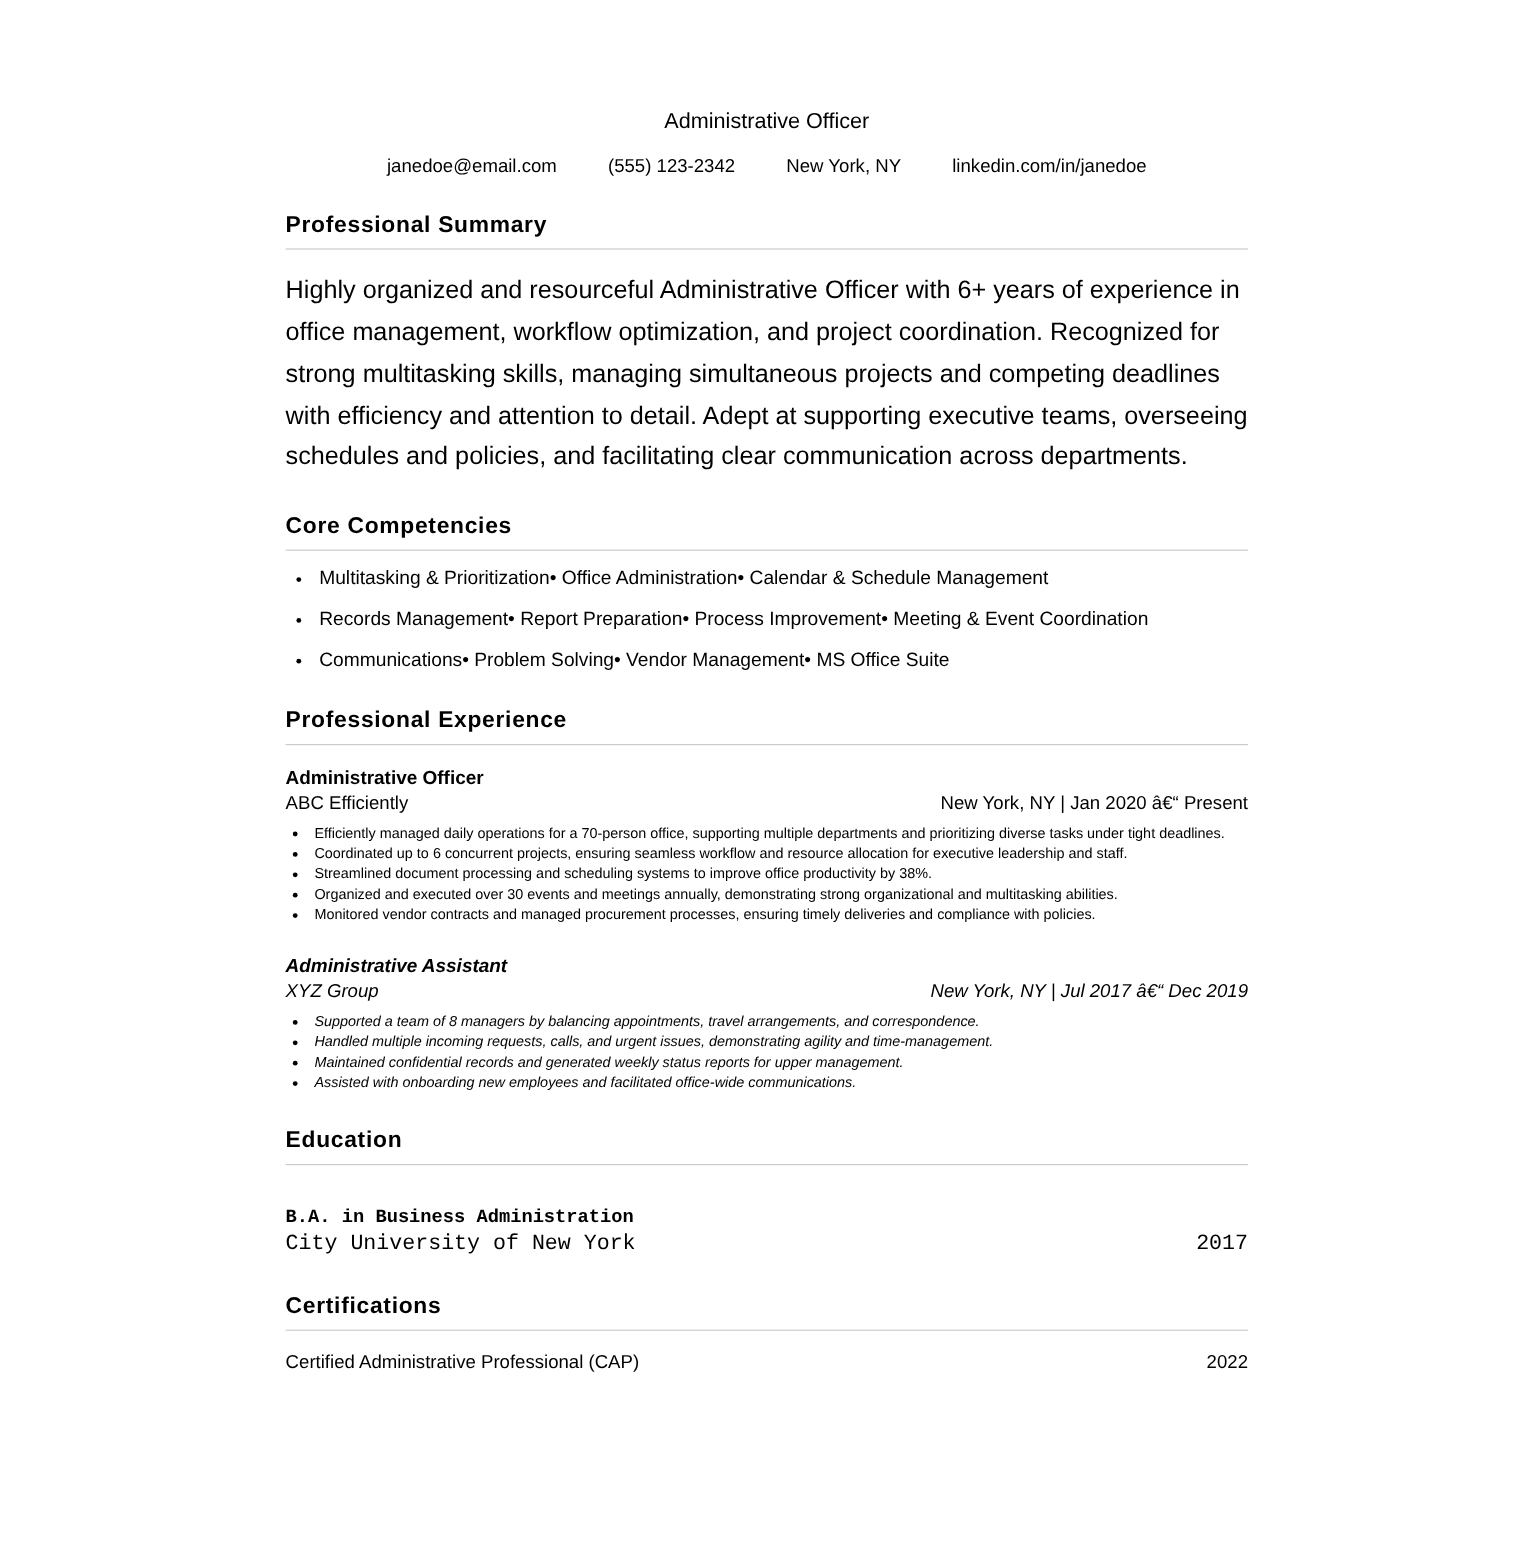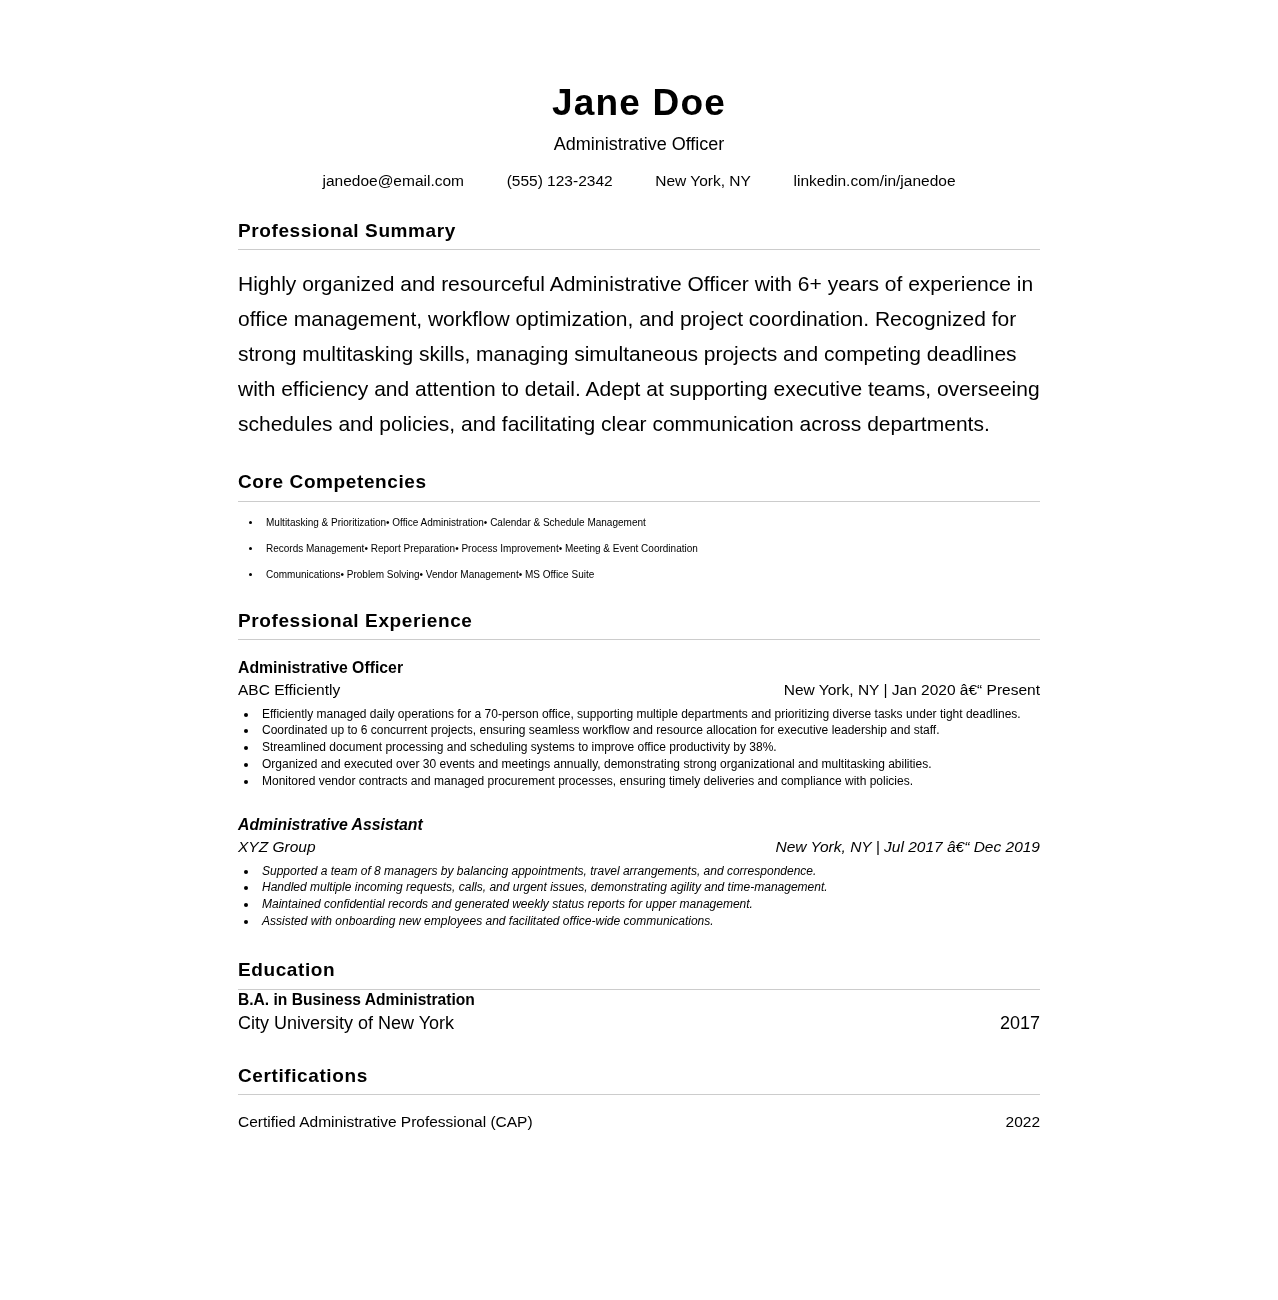--- a/index.html
+++ b/index.html
@@ -86,21 +86,21 @@
     text-align: left;
   }
 
   
   .competency-list {
     margin: 14px 0 0 0;
     padding-left: 24px;
     list-style-type: disc;
   }
   .competency-list li {
-    font-size: 10px;
+    font-size: 16px;
     line-height: 1.3;
     margin-bottom: 13px;
     padding-left: 4px;
   }
 
   
   .job {
     margin-top: 17px;
   }
   .job + .job {
@@ -135,21 +135,22 @@
   }
   .job-bullets li {
     font-size: 12px;
     line-height: 1.33;
     margin-bottom: 1px;
     padding-left: 4px;
   }
 
   
   .edu-entry {
-    margin-top: 0;
+    margin-top: 33px;
+    font-family: Liberation Mono, monospace;
   }
   .edu-degree {
     font-size: 15.6px;
     font-weight: bold;
     line-height: 1.3;
     margin: 0;
   }
   .edu-row {
     display: flex;
     justify-content: space-between;
@@ -174,21 +175,20 @@
   .cert-name { text-align: left; }
   .cert-year { text-align: right; white-space: nowrap; }
 </style>
 </head>
 <body>
 
 <div class="page">
   <div class="content">
 
     <div class="resume-header">
-      <h1 class="name">Jane Doe</h1>
       <div class="job-title-sub">Administrative Officer</div>
       <div class="contact-line">
         <span class="contact-item">janedoe@email.com</span>
         <span class="contact-gap"></span>
         <span class="contact-item">(555) 123-2342</span>
         <span class="contact-gap"></span>
         <span class="contact-item">New York, NY</span>
         <span class="contact-gap"></span>
         <span class="contact-item">linkedin.com/in/janedoe</span>
       </div>

